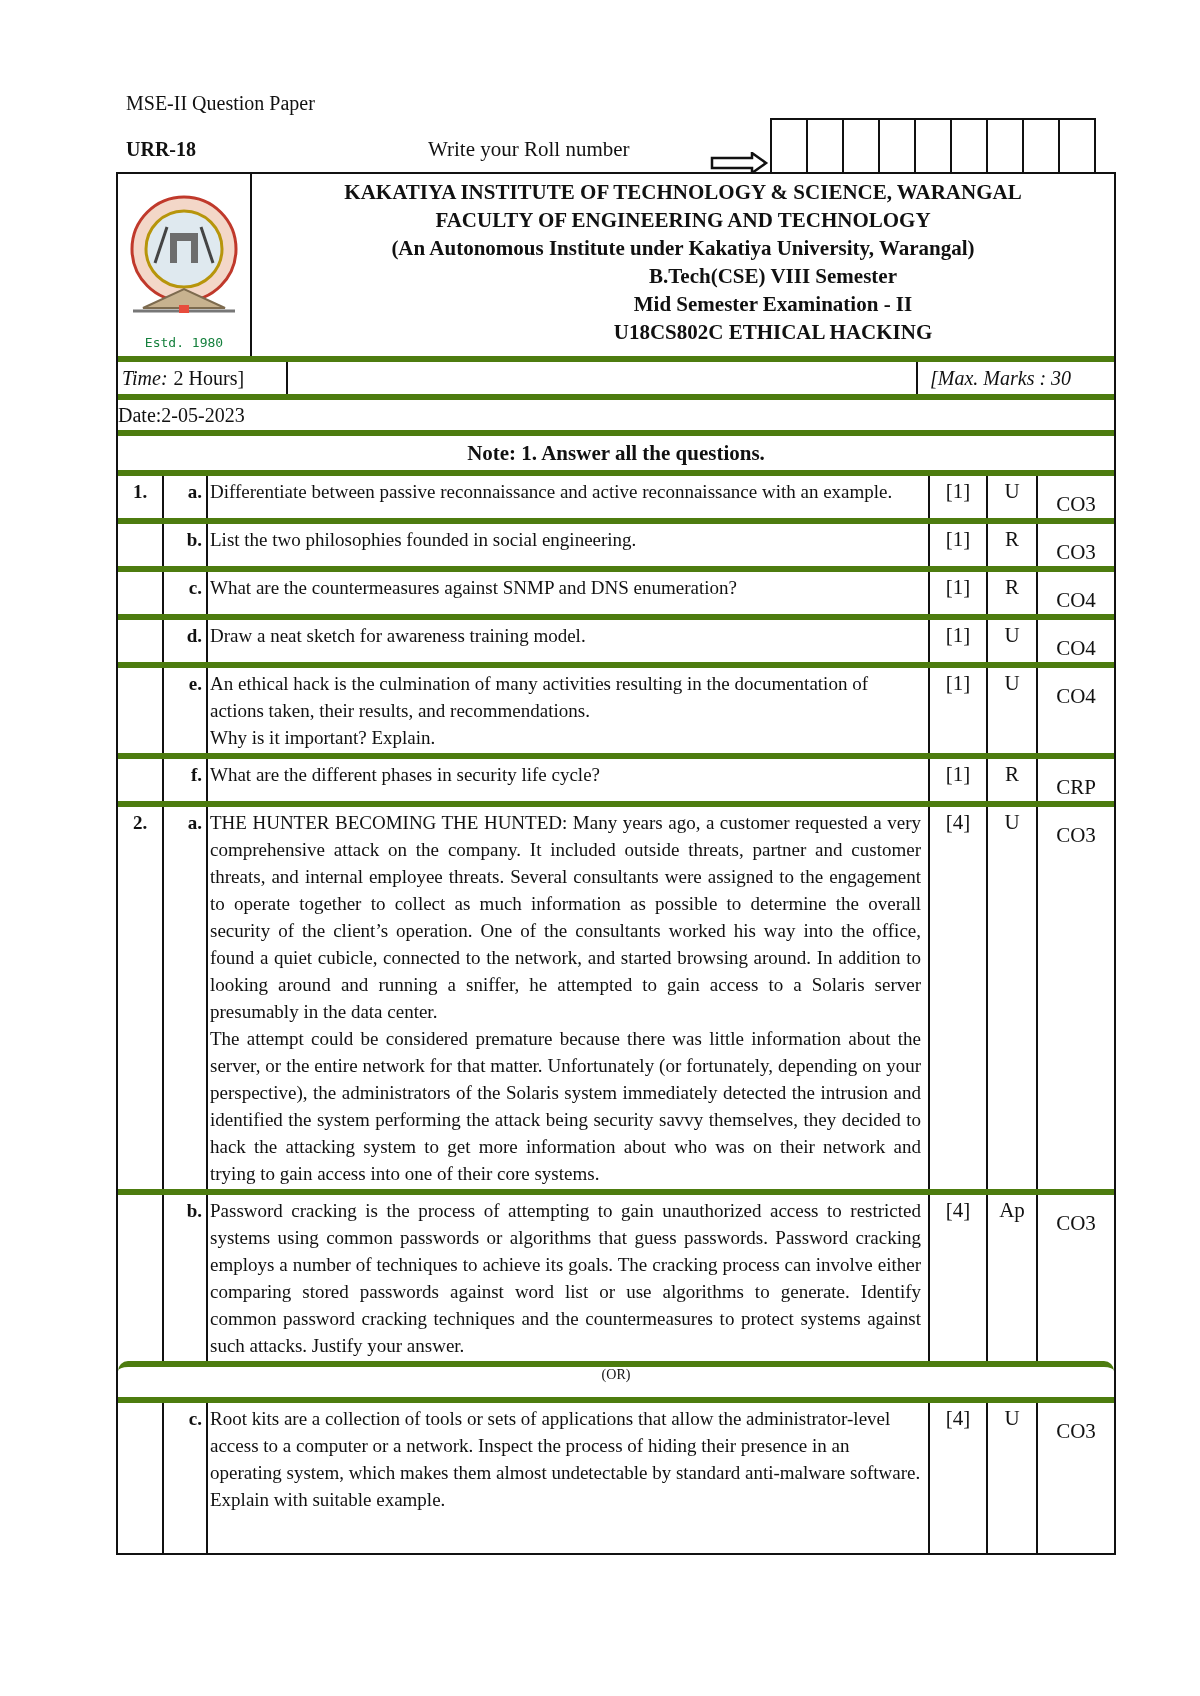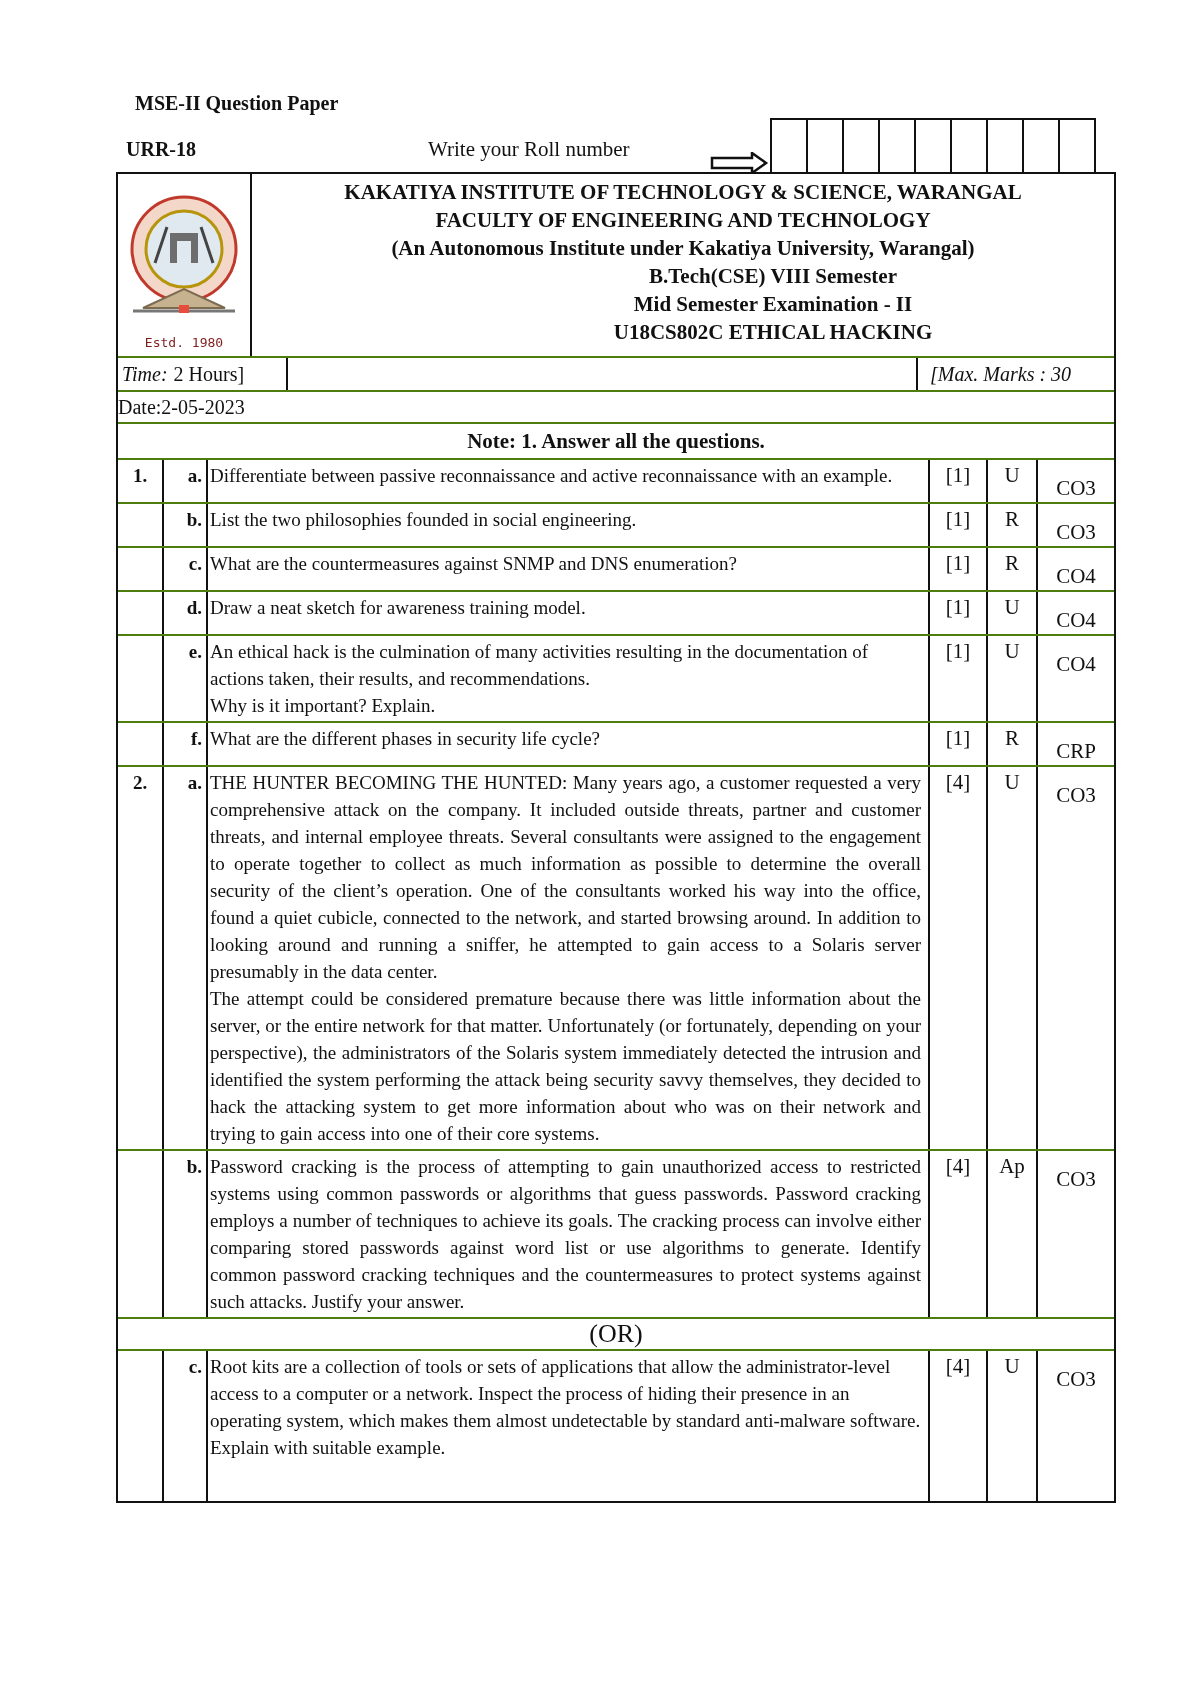--- a/index.html
+++ b/index.html
@@ -1,30 +1,30 @@
 <!DOCTYPE html>
 <html><head>
 <meta charset="utf-8">
 <style>
   html, body { margin: 0; padding: 0; background: #ffffff; }
   body { width: 1200px; height: 1696px; position: relative; font-family: "Liberation Serif", serif; color: #111; overflow: hidden; }
-  .top-title { position: absolute; left: 135px; top: 92px; font-weight: bold; font-size: 20px; }
+  .top-title { position: absolute; left: 126px; top: 92px; font-weight: normal; font-size: 20px; }
   .urr { position: absolute; left: 126px; top: 138px; font-weight: bold; font-size: 20px; }
   .roll-label { position: absolute; left: 428px; top: 137px; font-size: 21px; }
   .arrow { position: absolute; left: 710px; top: 152px; width: 60px; height: 22px; }
   .roll-boxes { position: absolute; left: 770px; top: 118px; height: 54px; display: flex; border-top: 2px solid #111; border-right: 2px solid #111; }
   .roll-box { width: 36px; height: 52px; border-left: 2px solid #111; box-sizing: border-box; }
 
   .sheet { position: absolute; left: 116px; top: 172px; width: 1000px; border: 2px solid #111; box-sizing: border-box; }
-  .row { display: flex; border-top: 2px solid #4d7c0f; }
+  .row { display: flex; border-top: 6px solid #4d7c0f; }
   .row:first-child { border-top: none; }
   .header-row { height: 182px; }
   .logo-cell { width: 134px; border-right: 2px solid #111; display: flex; flex-direction: column; align-items: center; justify-content: flex-end; padding-bottom: 6px; box-sizing: border-box; }
   .logo-svg { width: 118px; height: 140px; }
-  .estd { font-family: "DejaVu Sans Mono", monospace; font-size: 13px; color: #7f1d1d; margin-top: 2px; }
+  .estd { font-family: "DejaVu Sans Mono", monospace; font-size: 13px; color: #15803d; margin-top: 2px; }
   .inst-cell { flex: 1; font-weight: bold; font-size: 21px; line-height: 28px; padding-top: 4px; }
   .inst-line { text-align: center; }
   .inst-line.left { text-align: center; padding-left: 180px; }
 
   .time-row { height: 32px; align-items: center; font-size: 20px; }
   .time-cell { width: 170px; border-right: 2px solid #111; height: 100%; display: flex; align-items: center; padding-left: 4px; box-sizing: border-box; font-style: italic; }
   .time-cell .bold { font-style: normal; margin-left: 6px; }
   .blank-cell { flex: 1; border-right: 2px solid #111; height: 100%; }
   .marks-cell { width: 196px; padding-left: 12px; font-style: italic; display: flex; align-items: center; height: 100%; box-sizing: border-box; }
 
@@ -32,21 +32,21 @@
   .note-row { height: 34px; align-items: center; justify-content: center; font-weight: bold; font-size: 21px; }
 
   .q-row { font-size: 19px; line-height: 27px; }
   .q-num { width: 46px; border-right: 2px solid #111; text-align: center; font-weight: bold; padding-top: 2px; box-sizing: border-box; }
   .q-sub { width: 44px; border-right: 2px solid #111; text-align: right; padding-right: 4px; padding-top: 2px; font-weight: bold; box-sizing: border-box; }
   .q-text { width: 722px; border-right: 2px solid #111; padding: 2px 7px 2px 2px; box-sizing: border-box; text-align: justify; }
   .q-text.left { text-align: left; }
   .q-marks { width: 58px; border-right: 2px solid #111; text-align: center; font-size: 21px; padding-top: 2px; box-sizing: border-box; }
   .q-level { width: 50px; border-right: 2px solid #111; text-align: center; font-size: 21px; padding-top: 2px; box-sizing: border-box; }
   .q-co { flex: 1; text-align: center; font-size: 21px; padding-top: 15px; box-sizing: border-box; }
-  .or-row { height: 30px; align-items: flex-start; justify-content: center; font-size: 26px; }
+  .or-row { height: 30px; align-items: flex-start; justify-content: center; font-size: 14px; border-radius: 10px; }
   .para { margin: 0; }
   .para.indent { padding-left: 4px; }
 </style>
 </head>
 <body>
 
 <div class="top-title">MSE-II Question Paper</div>
 <div class="urr">URR-18</div>
 <div class="roll-label">Write your Roll number</div>
 <svg class="arrow" viewBox="0 0 60 22">

